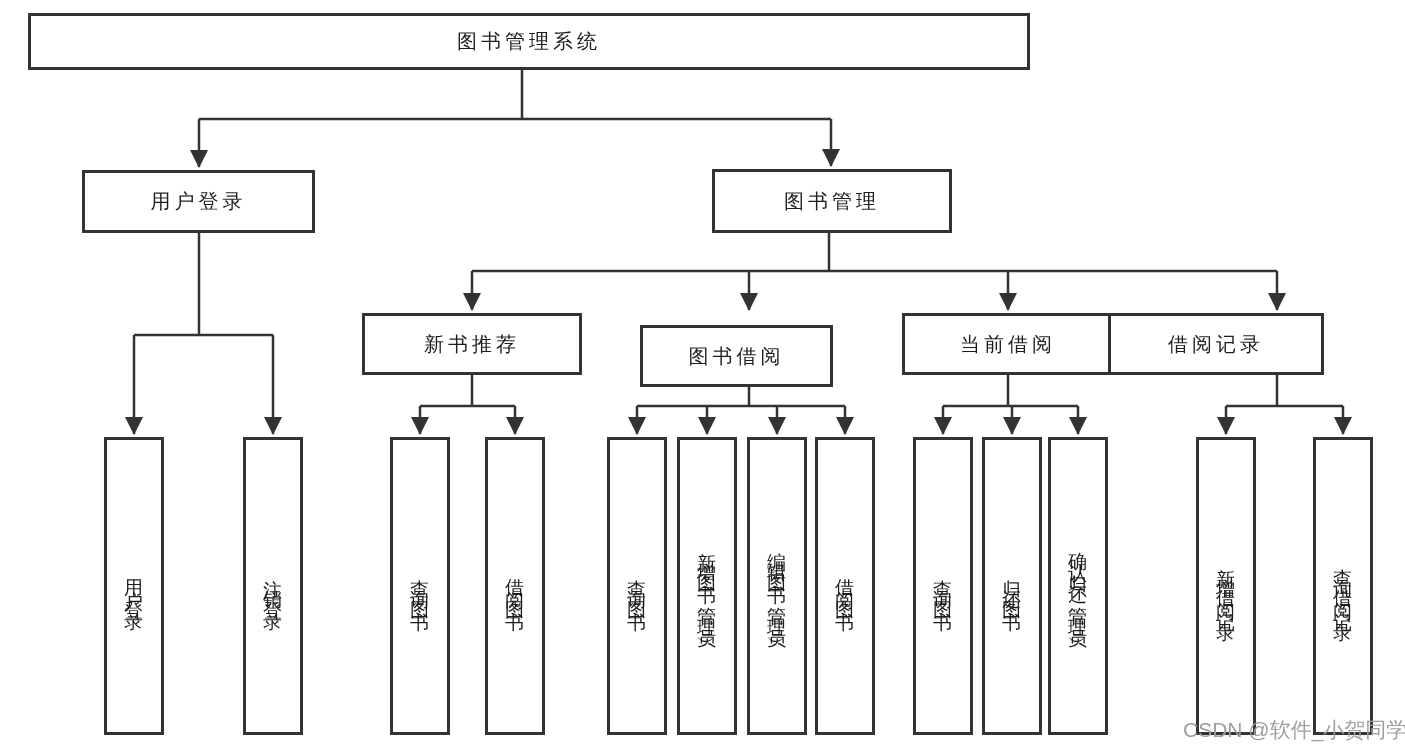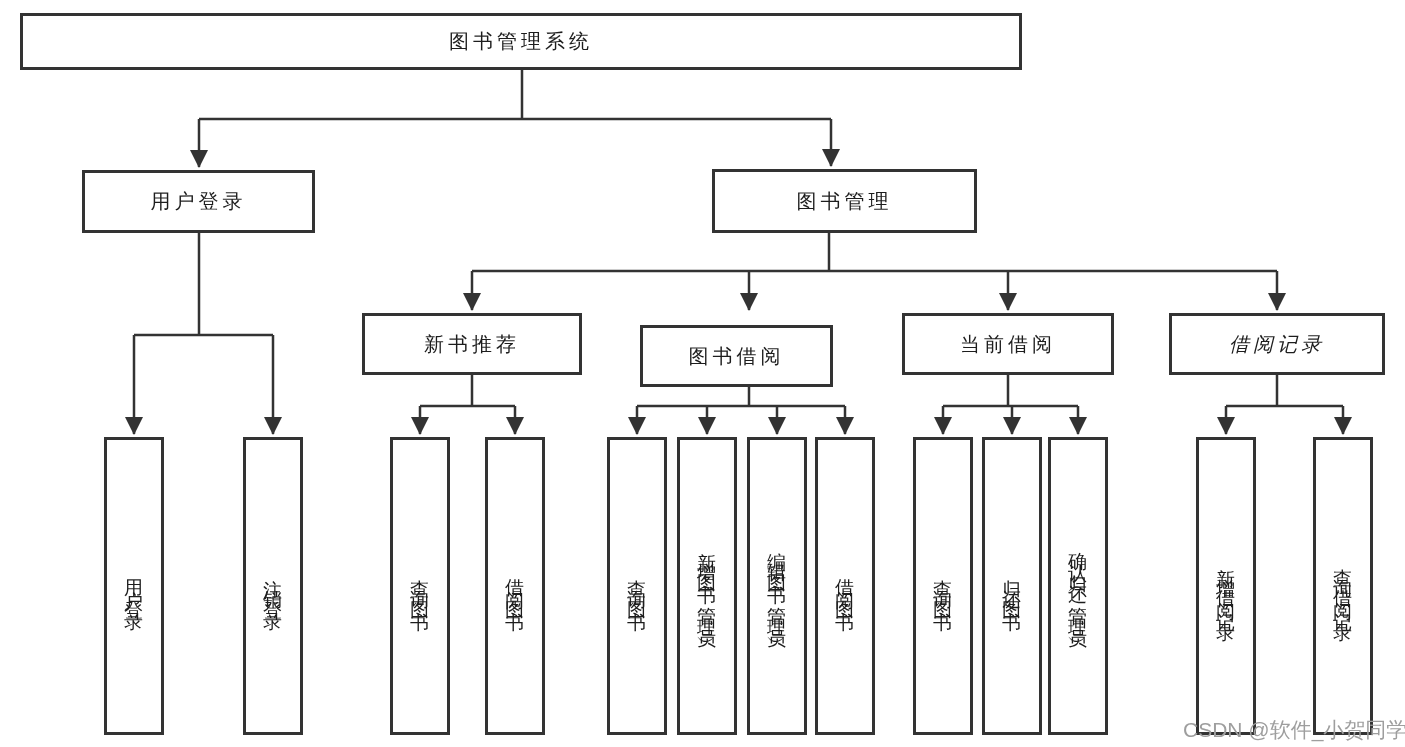--- a/index.html
+++ b/index.html
@@ -88,41 +88,41 @@
 
       <path d="M943,406 V434" marker-end="url(#arrow)"></path>
       <path d="M1012,406 V434" marker-end="url(#arrow)"></path>
       <path d="M1078,406 V434" marker-end="url(#arrow)"></path>
 
       <path d="M1226,406 V434" marker-end="url(#arrow)"></path>
       <path d="M1343,406 V434" marker-end="url(#arrow)"></path>
     </g>
   </svg>
 
-  <div class="box" style="left:20px;top:13px;width:1002px;height:57px;">
+  <div class="box" style="left:28px;top:13px;width:1002px;height:57px;">
     <span>图书管理系统</span>
   </div>
 
   <div class="box" style="left:82px;top:170px;width:233px;height:63px;">
     <span>用户登录</span>
   </div>
-  <div class="box" style="left:712px;top:169px;width:265px;height:64px;">
+  <div class="box" style="left:712px;top:169px;width:240px;height:64px;">
     <span>图书管理</span>
   </div>
 
   <div class="box" style="left:362px;top:313px;width:220px;height:62px;font-family:Liberation Serif, serif;">
     <span>新书推荐</span>
   </div>
   <div class="box" style="left:640px;top:325px;width:193px;height:62px;">
     <span>图书借阅</span>
   </div>
   <div class="box" style="left:902px;top:313px;width:212px;height:62px;align-items:center;">
     <span>当前借阅</span>
   </div>
-  <div class="box" style="left:1169px;top:313px;width:216px;height:62px;font-style:italic;">
+  <div class="box" style="left:1108px;top:313px;width:216px;height:62px;">
     <span>借阅记录</span>
   </div>
 
   <div class="box leaf" style="left:104px;">
     <span class="vtext">用户登录</span>
   </div>
   <div class="box leaf" style="left:243px;">
     <span class="vtext">注销登录</span>
   </div>
   <div class="box leaf" style="left:390px;">

